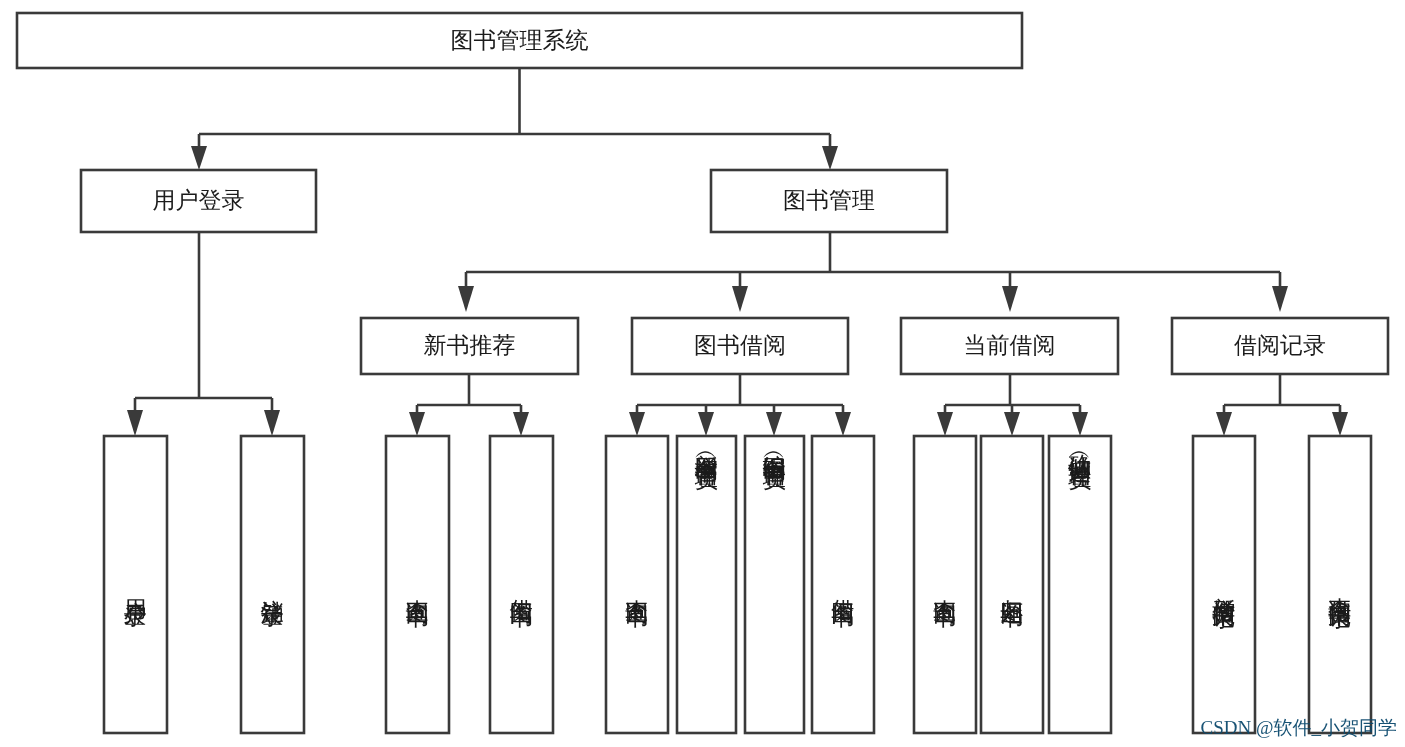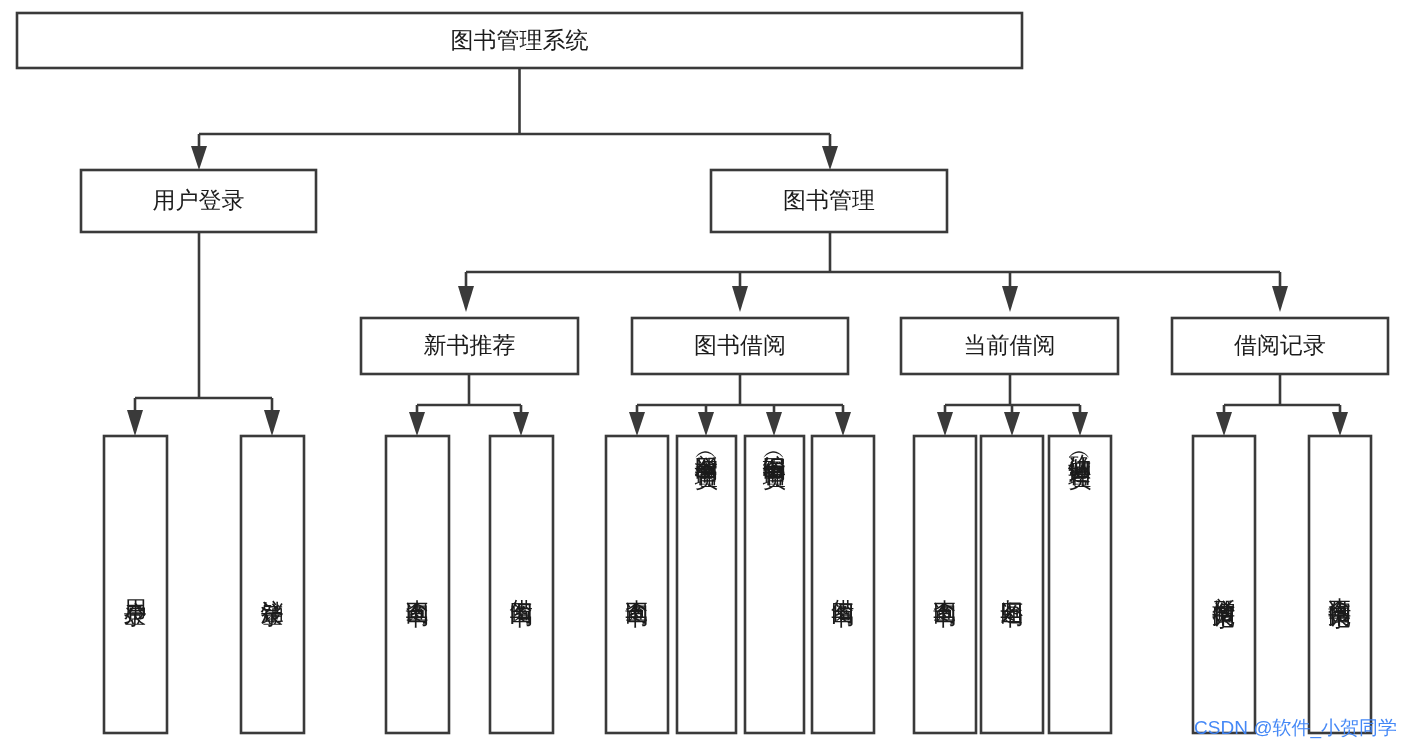--- a/index.html
+++ b/index.html
@@ -61,23 +61,23 @@
     font-size: 23px;
     line-height: 1.16;
     color: #1b1b1b;
     letter-spacing: 2px;
     white-space: nowrap;
   }
   .watermark {
     position: absolute;
     right: 8px;
     bottom: 6px;
-    font-family: Liberation Sans, sans-serif;
+    font-family: Liberation Serif, serif;
     font-size: 19px;
-    color: #3b82f6;
+    color: #0c4a6e;
     opacity: 0.95;
     white-space: nowrap;
   }
 </style>
 </head>
 <body>
 
 <div id="diagram-root">
 
   <svg class="diagram-canvas" viewBox="0 0 1405 747">

